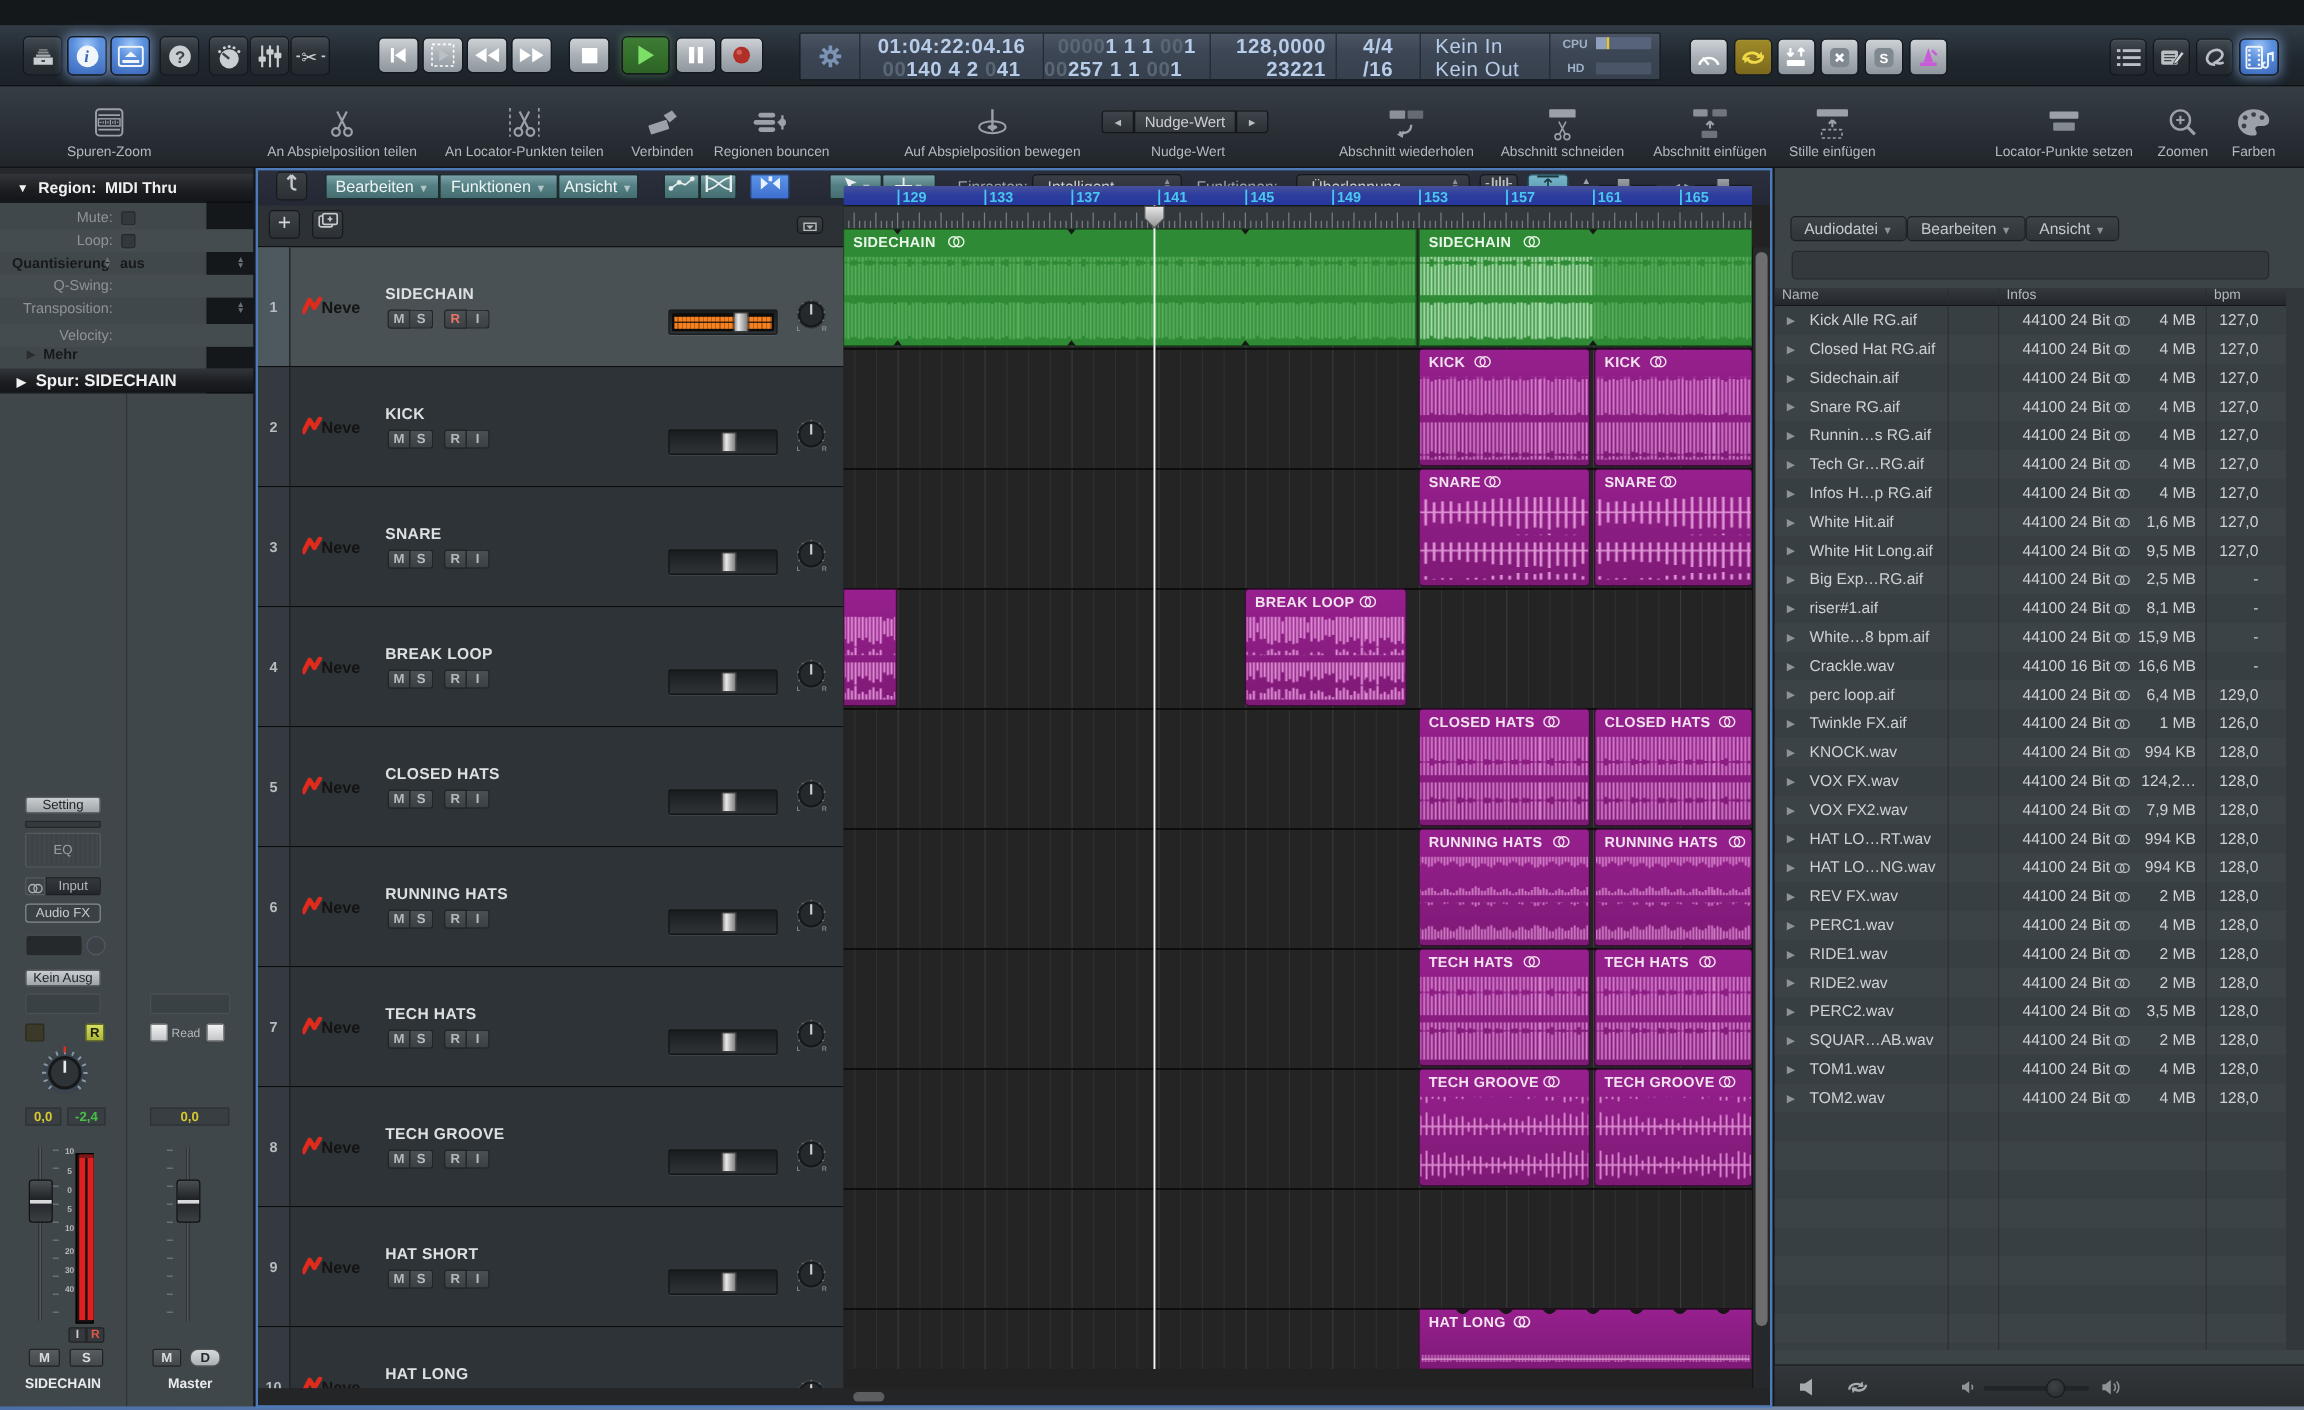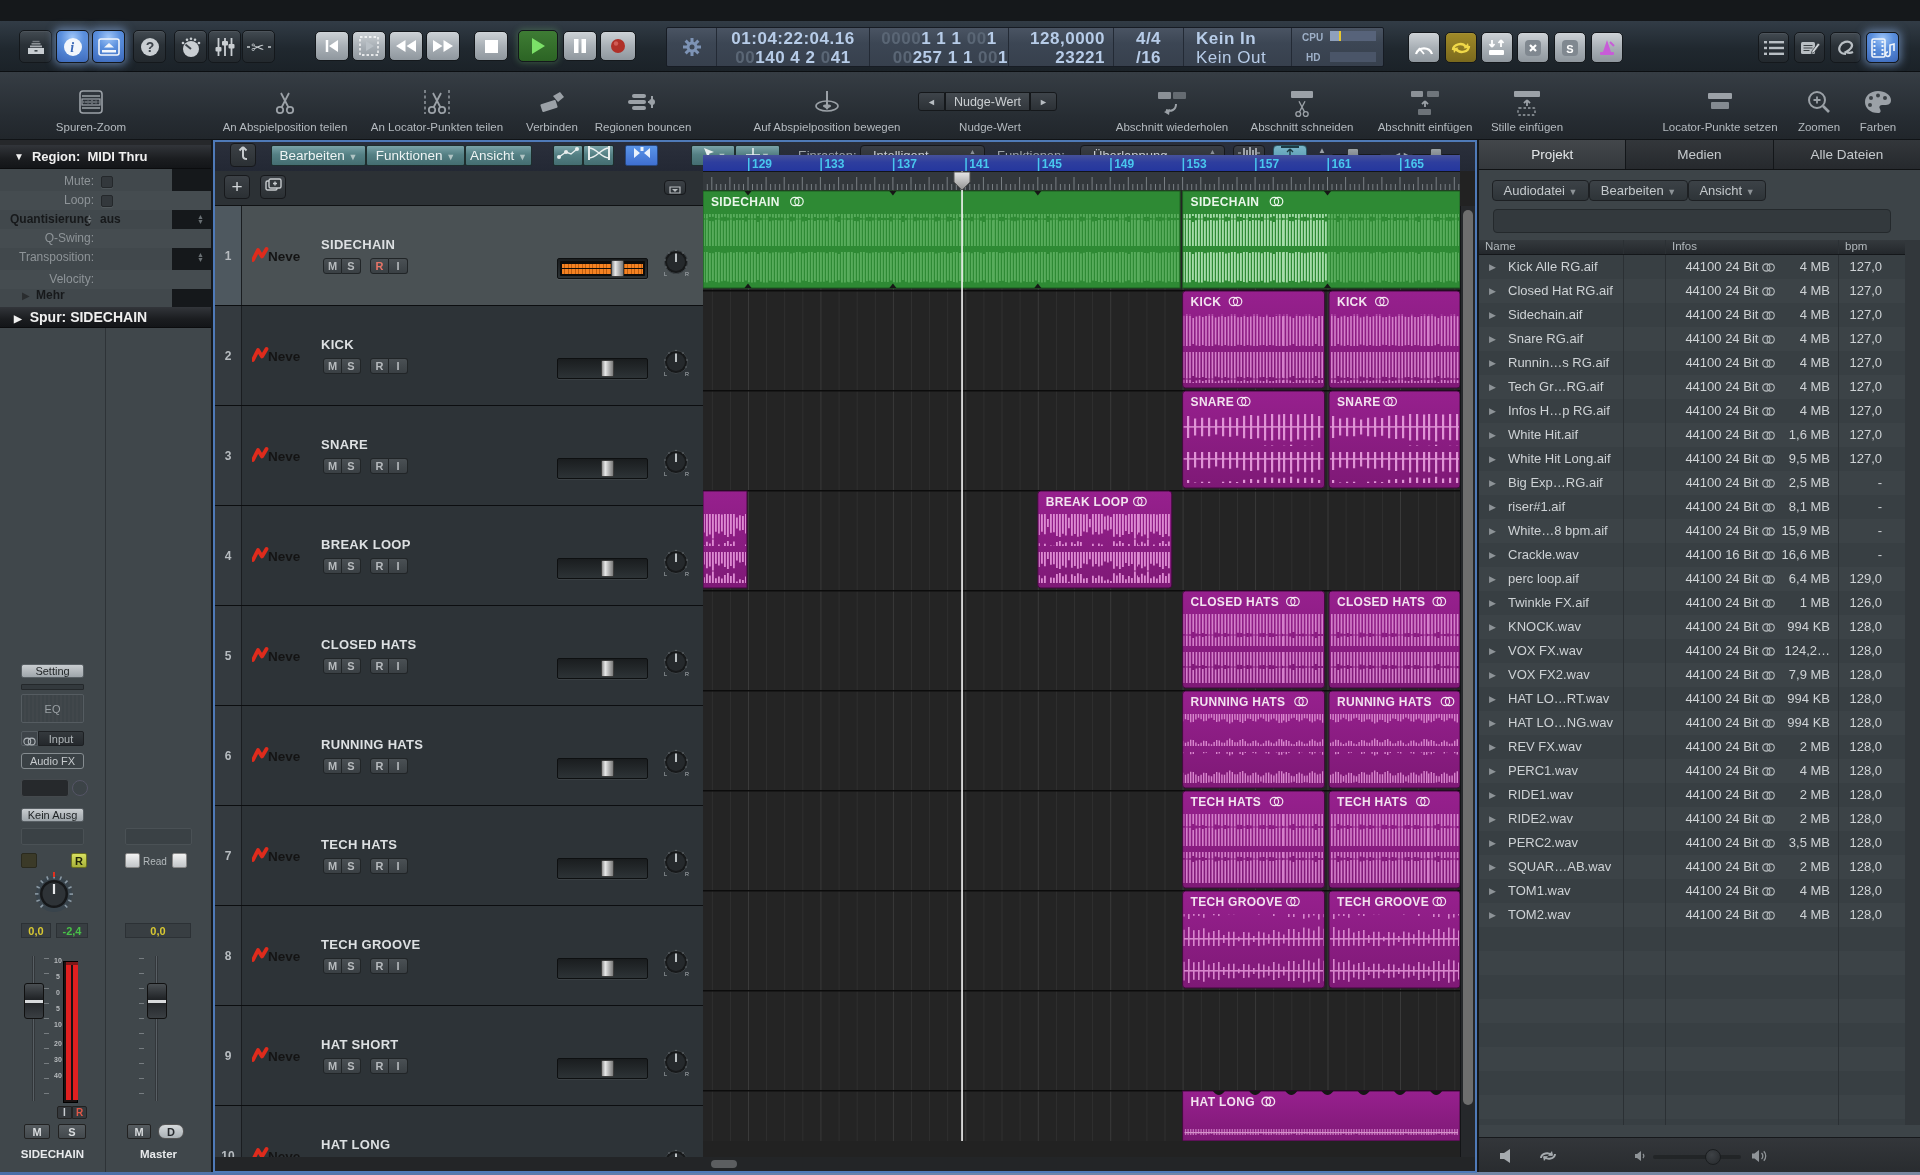--- a/index.html
+++ b/index.html
@@ -255,32 +255,32 @@
               <circle cx="13" cy="13" r="2.5" fill="#3c4654"></circle>
             </svg>
           </div>
         </div>
   <div class="seg" style="left:49px;width:153px">
           <div class="l1" style="text-align:center">01:04:22:04.16</div>
           <div class="l2" style="text-align:center"><span class="dim">00</span>140 4 2 <span class="dim">0</span>41</div>
         </div>
   <div class="seg" style="left:202px;width:139px">
           <div class="l1" style="text-align:center"><span class="dim">0000</span>1 1 1 <span class="dim">00</span>1</div>
-          <div class="l2" style="text-align:right"><span class="dim">00</span>257 1 1 <span class="dim">00</span>1</div>
+          <div class="l2" style="text-align:left"><span class="dim">00</span>257 1 1 <span class="dim">00</span>1</div>
         </div>
   <div class="seg" style="left:341px;width:105px">
           <div class="l1" style="text-align:right;padding-right:8px">128,0000</div>
           <div class="l2" style="text-align:right;padding-right:8px">23221</div>
         </div>
   <div class="seg" style="left:446px;width:70px">
           <div class="l1" style="text-align:center">4/4</div>
           <div class="l2" style="text-align:center">/16</div>
         </div>
   <div class="seg" style="left:516px;width:108px">
-          <div class="l1" style="padding-left:12px;font-weight:bold">Kein In</div>
+          <div class="l1" style="padding-left:12px;font-weight:normal">Kein In</div>
           <div class="l2" style="padding-left:12px;font-weight:normal">Kein Out</div>
         </div>
   <div class="seg" style="left:624px;width:94px">
           <div style="position:absolute;left:10px;top:4px;font-size:10px;color:#9eb0c8;font-weight:bold">CPU</div>
           <div style="position:absolute;left:38px;top:3px;width:46px;height:10px;background:#57637a">
             <div style="position:absolute;left:0;top:0;width:9px;height:10px;background:#8ea0bc"></div>
             <div style="position:absolute;left:9px;top:0;width:2px;height:10px;background:#e8c830"></div>
           </div>
           <div style="position:absolute;left:14px;top:24px;font-size:10px;color:#9eb0c8;font-weight:bold">HD</div>
           <div style="position:absolute;left:38px;top:24px;width:46px;height:10px;background:#4a5568"></div>
@@ -1381,25 +1381,20 @@
             <path d="M251 17h16v10l-8 8-8-8z" fill="url(#phg)" stroke="#555" stroke-width="1"></path>
           </svg></div>
   <div id="vsb">
           <div class="thumb"></div>
         </div>
   <div id="hsb">
           <div class="thumb"></div>
         </div>
  </div>
  <div id="browser">
-  <div id="btabs">
-          <div class="btab on">Projekt</div>
-          <div class="btab">Medien</div>
-          <div class="btab" style="border-right:none">Alle Dateien</div>
-        </div>
   <div class="bmenu" style="left:13px;width:97px">Audiodatei <span style="font-size:9px;color:#8d9397">▼</span></div>
   <div class="bmenu" style="left:110px;width:99px">Bearbeiten <span style="font-size:9px;color:#8d9397">▼</span></div>
   <div class="bmenu" style="left:209px;width:78px">Ansicht <span style="font-size:9px;color:#8d9397">▼</span></div>
   <div id="bsearch"></div>
   <div id="bheader">
           <span style="position:absolute;left:6px">Name</span>
           <span style="position:absolute;left:193px">Infos</span>
           <span style="position:absolute;left:366px">bpm</span>
           <span class="fcol" style="left:144px"></span>
           <span class="fcol" style="left:186px"></span>

